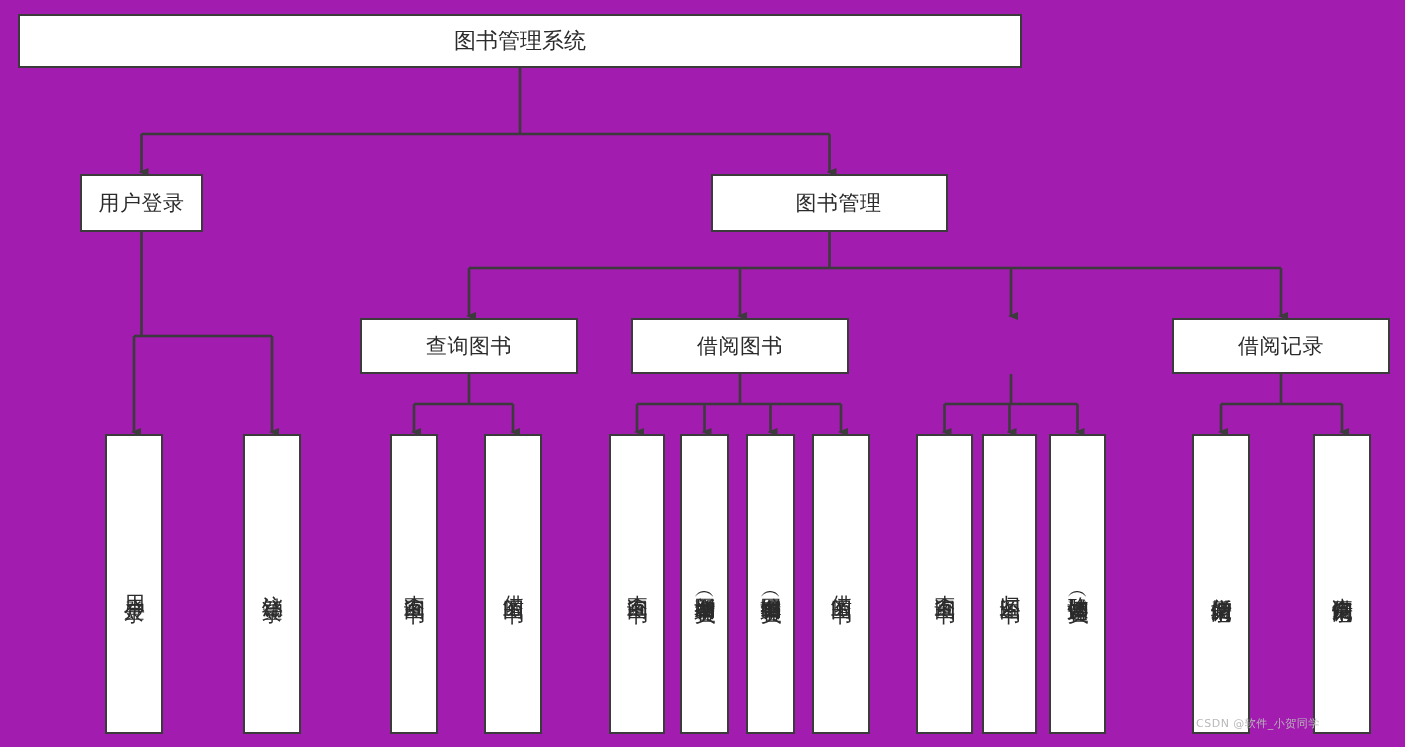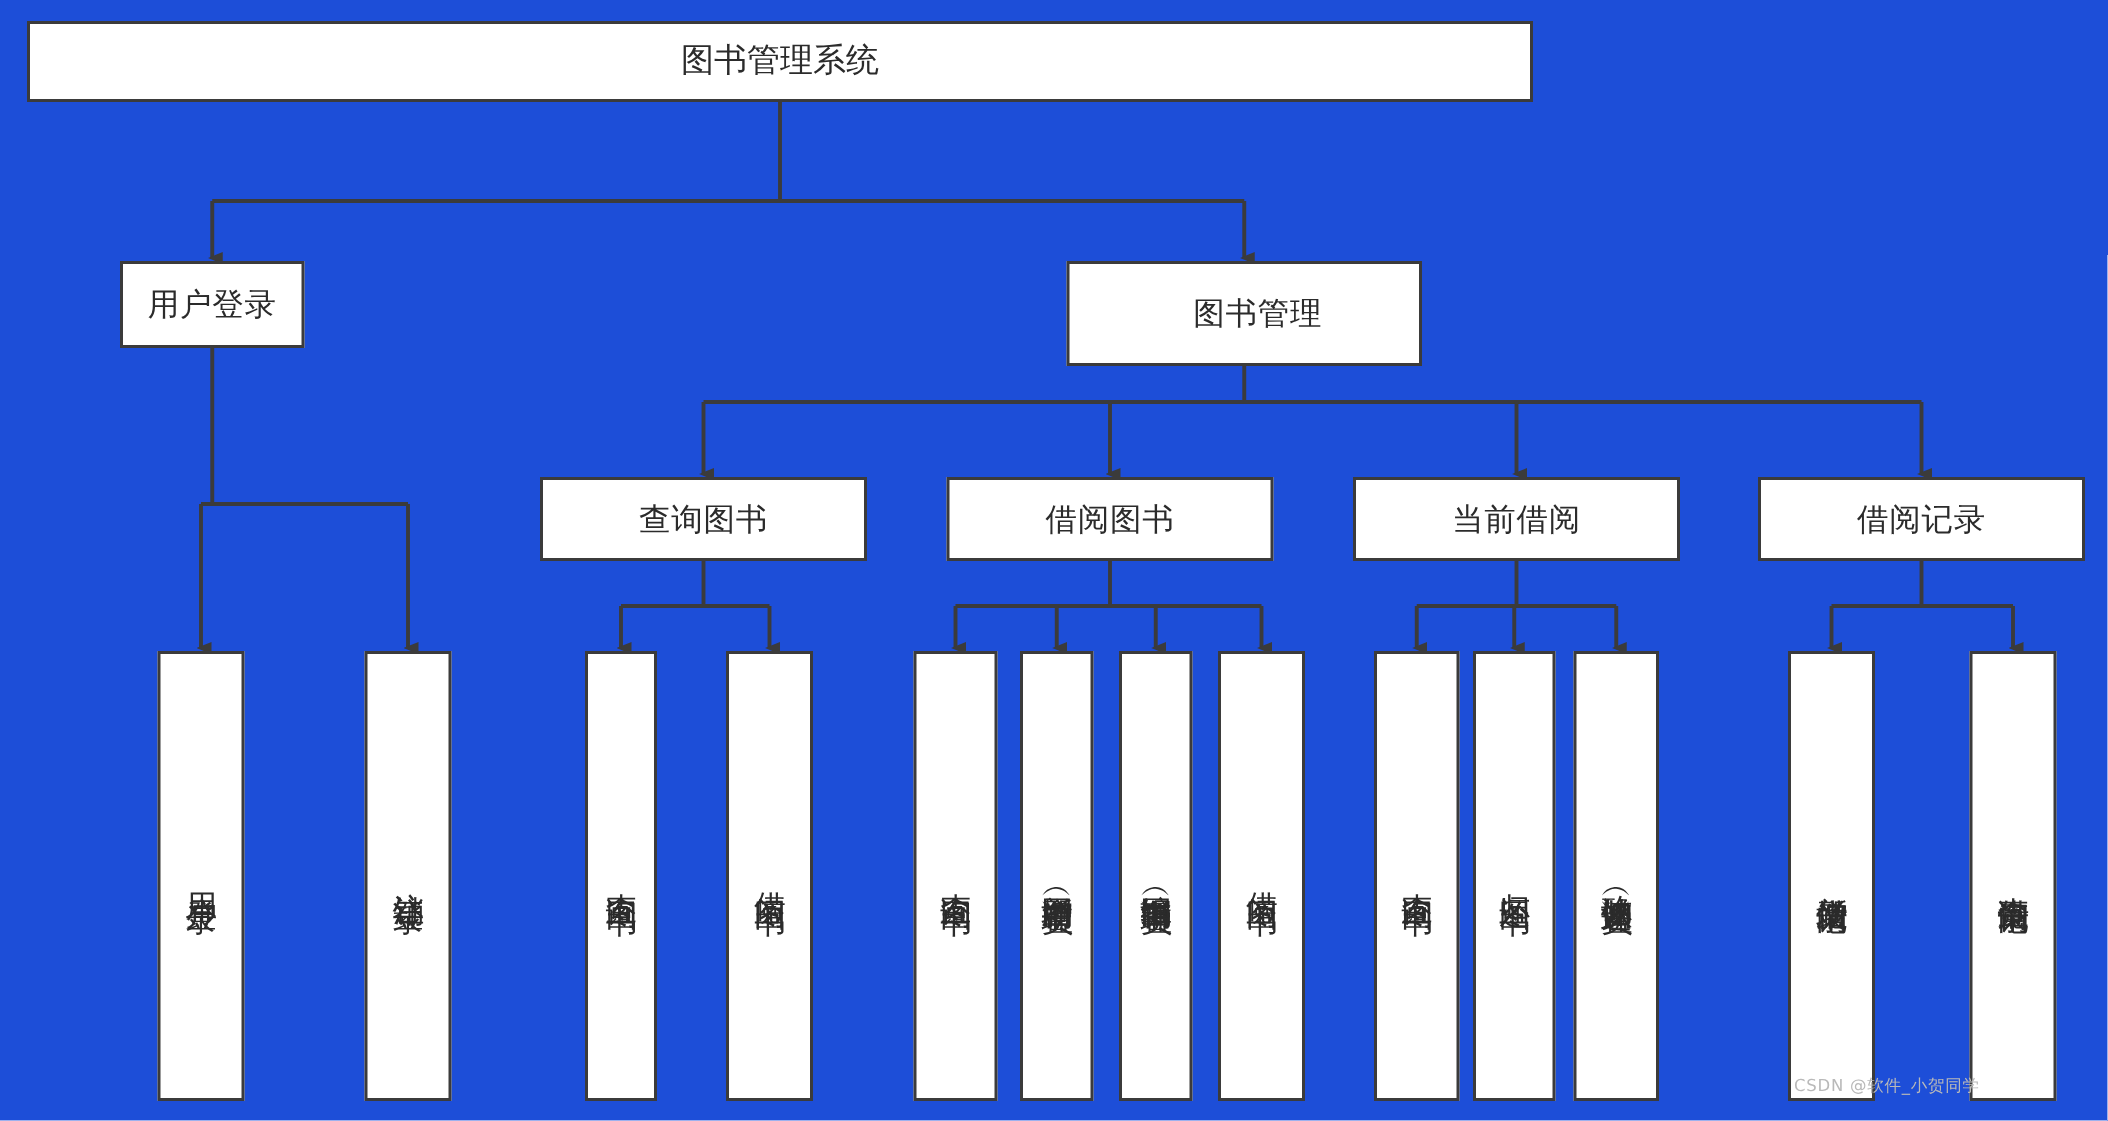--- a/index.html
+++ b/index.html
@@ -8,21 +8,21 @@
     padding: 0;
     background: #ffffff;
   }
   body {
     font-family: "DejaVu Sans", "Liberation Sans", sans-serif;
   }
   #canvas {
     position: relative;
     width: 1405px;
     height: 747px;
-    background: #1d4ed8;
+    background: #a21caf;
     overflow: hidden;
   }
   svg.connectors {
     position: absolute;
     left: 0;
     top: 0;
     width: 1405px;
     height: 747px;
     pointer-events: none;
   }
@@ -111,32 +111,29 @@
       </g>
   </svg>
 
   <div class="node root" style="left: 18px; top: 14px; width: 1004px; height: 54px;">
     <span>图书管理系统</span>
   </div>
 
   <div class="node horiz" style="left: 80px; top: 174px; width: 123px; height: 58px;">
     <span>用户登录</span>
   </div>
-  <div class="node horiz" style="left: 711px; top: 174px; width: 237px; height: 70px; padding-left: 18px;">
+  <div class="node horiz" style="left: 711px; top: 174px; width: 237px; height: 58px; padding-left: 18px;">
     <span>图书管理</span>
   </div>
 
   <div class="node horiz" style="left: 360px; top: 318px; width: 218px; height: 56px;">
     <span>查询图书</span>
   </div>
   <div class="node horiz" style="left: 631px; top: 318px; width: 218px; height: 56px;">
     <span>借阅图书</span>
-  </div>
-  <div class="node horiz" style="left: 902px; top: 318px; width: 218px; height: 56px;">
-    <span>当前借阅</span>
   </div>
   <div class="node horiz" style="left: 1172px; top: 318px; width: 218px; height: 56px;">
     <span>借阅记录</span>
   </div>
 
   <div class="node leaf" style="left: 105px; top: 434px; width: 58px; height: 300px;">
     <span>用户登录</span>
     </div>
   <div class="node leaf" style="left: 243px; top: 434px; width: 58px; height: 300px;">
     <span>注销登录</span>

